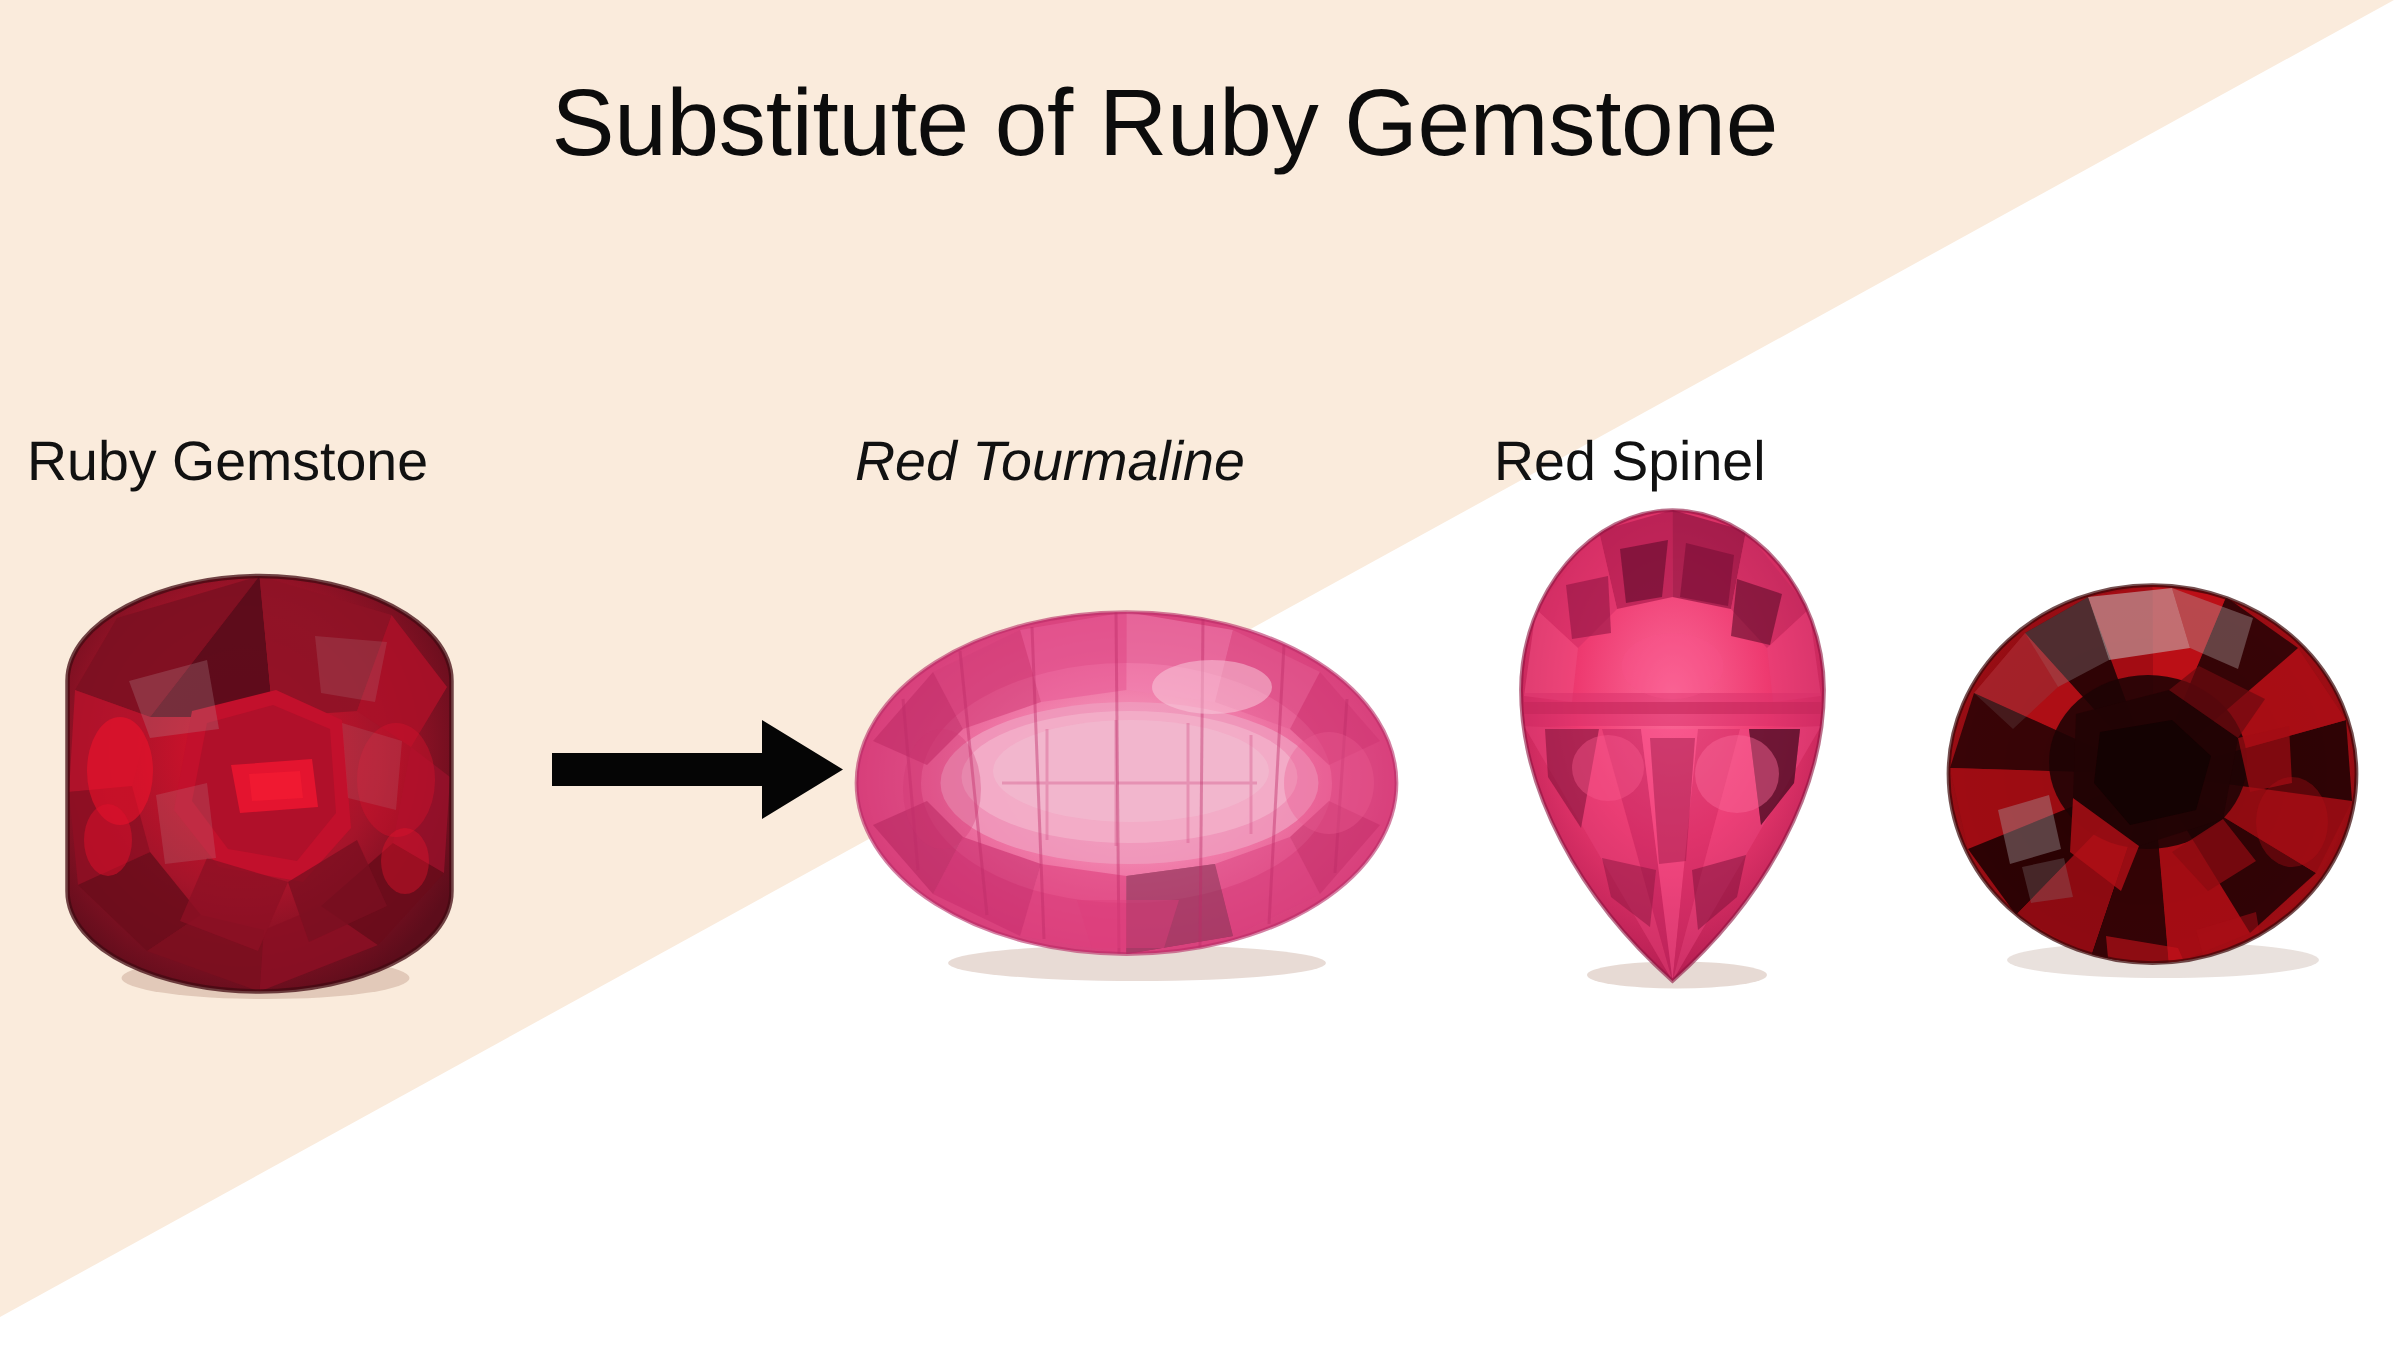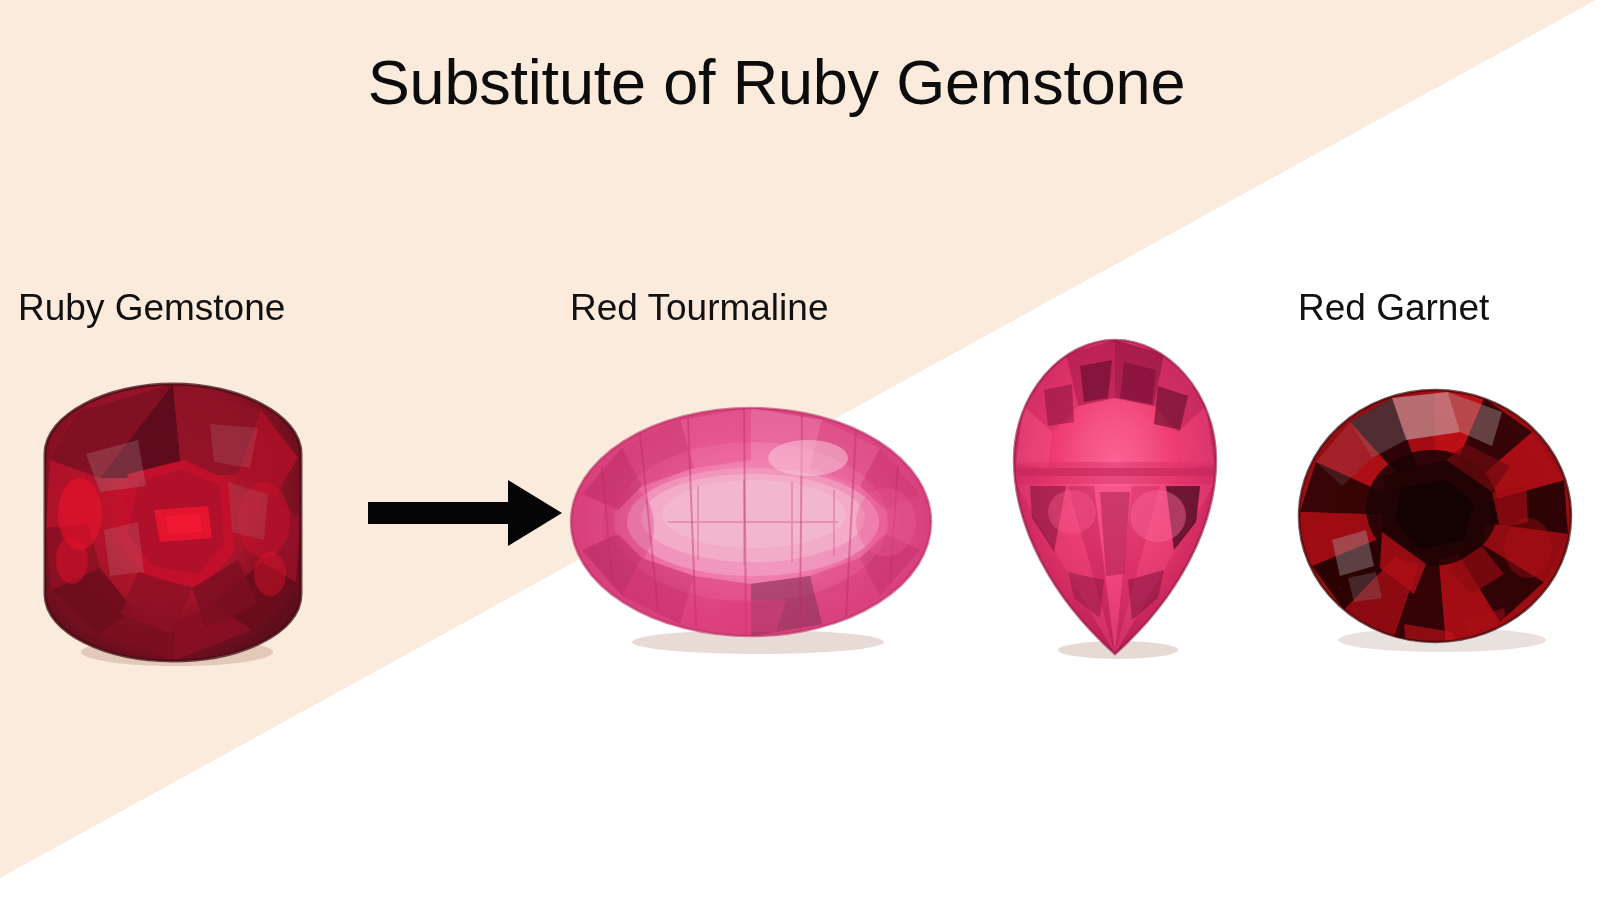--- a/index.html
+++ b/index.html
@@ -38,21 +38,21 @@
   .gem-label{
     position:absolute;
     font-size:37px;
     line-height:52px;
     font-weight:400;
     color:#111111;
     white-space:nowrap;
     z-index:5;
   }
   #label-ruby      {left:18px;  top:282px;}
-  #label-tourmaline{left:570px; top:282px;}
+  #label-tourmaline{left:570px; top:282px;font-style:italic;}
   #label-spinel    {left:996px; top:282px;}
   #label-garnet    {left:1298px;top:282px;}
 
   
   .arrow{position:absolute;left:368px;top:478px;width:196px;height:70px;z-index:6;}
 
   
   .gem{position:absolute;z-index:4;}
   .gem svg{display:block;overflow:visible;}
 
@@ -194,20 +194,21 @@
         <ellipse cx="240" cy="54" rx="40" ry="18" fill="#f9cede" opacity="0.5"></ellipse>
         <ellipse cx="318" cy="118" rx="30" ry="34" fill="#ea5b92" opacity="0.35"></ellipse>
         <ellipse cx="60" cy="122" rx="26" ry="40" fill="#cd3571" opacity="0.3"></ellipse>
         <polygon points="150,196 218,196 208,228 160,228" fill="#dd3d7c" opacity="0.45"></polygon>
       </g>
       <ellipse cx="183" cy="118" rx="180" ry="114" fill="none" stroke="#b9traîn" stroke-width="0"></ellipse>
       <ellipse cx="183" cy="118" rx="180" ry="114" fill="none" stroke="#b82c66" stroke-width="2.5" opacity="0.6"></ellipse>
     </svg>
   </div>
 
+  <div class="gem-label" id="label-spinel">Red Spinel</div>
 
   <div class="gem" id="gem-spinel">
     <svg viewBox="0 0 214 322" width="214" height="322">
       <defs>
         <clipPath id="clipSpin">
           <path d="M107 4 C160 4 208 58 208 124 C208 190 170 262 107 318 C44 262 6 190 6 124 C6 58 54 4 107 4 Z"></path>
         </clipPath>
         <radialGradient id="spinGlow" cx="50%" cy="40%" r="66%">
           <stop offset="0%" stop-color="#fb6a99"></stop>
           <stop offset="45%" stop-color="#ee3a70"></stop>
@@ -249,21 +250,20 @@
         <polygon points="120,244 156,234 150,262 124,284" fill="#7a1038" opacity="0.5"></polygon>
 
         <ellipse cx="150" cy="180" rx="28" ry="26" fill="#fb6898" opacity="0.45"></ellipse>
         <ellipse cx="64" cy="176" rx="24" ry="22" fill="#fa5b8f" opacity="0.4"></ellipse>
         <ellipse cx="107" cy="108" rx="34" ry="22" fill="#f7548a" opacity="0.3"></ellipse>
       </g>
       <path d="M107 4 C160 4 208 58 208 124 C208 190 170 262 107 318 C44 262 6 190 6 124 C6 58 54 4 107 4 Z" fill="none" stroke="#8e1340" stroke-width="2.5" opacity="0.6"></path>
     </svg>
   </div>
 
-  <div class="gem-label" id="label-garnet">Red Garnet</div>
 
   <div class="gem" id="gem-garnet">
     <svg viewBox="0 0 280 264" width="280" height="264">
       <defs>
         <clipPath id="clipGar">
             <ellipse cx="139" cy="128" rx="136" ry="126"></ellipse>
           </clipPath>
         <radialGradient id="garGlow" cx="48%" cy="48%" r="62%">
           <stop offset="0%" stop-color="#2a0406"></stop>
           <stop offset="40%" stop-color="#6e0a10"></stop>

